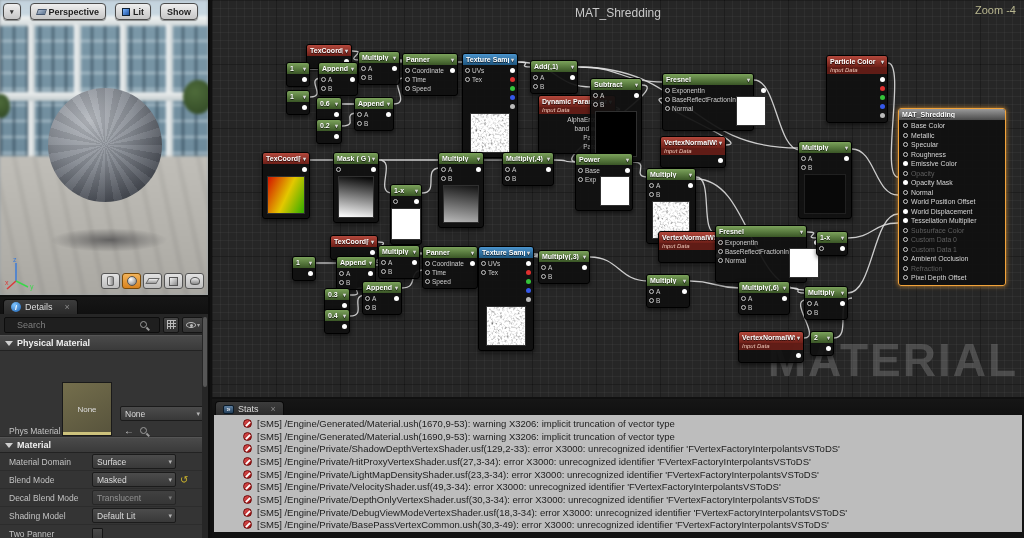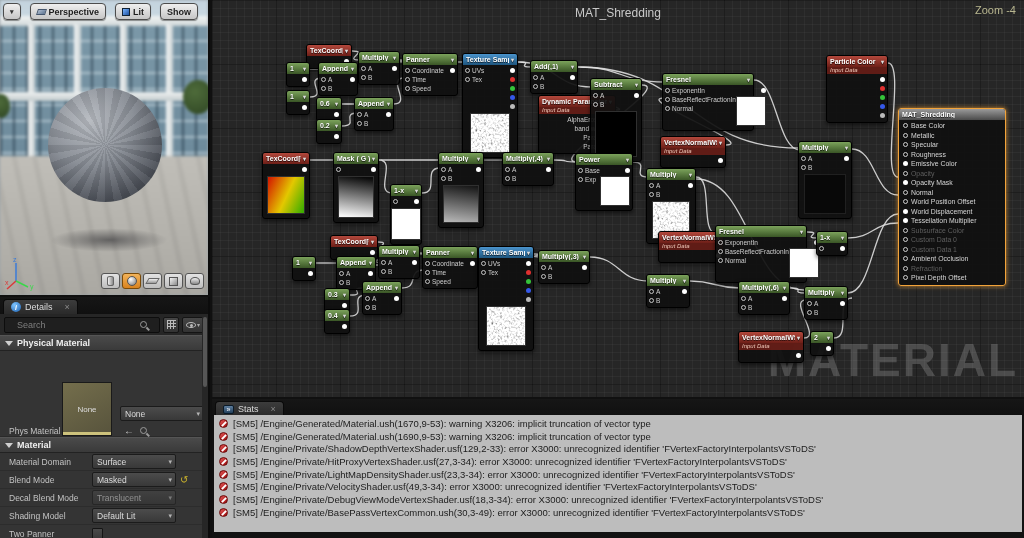--- a/index.html
+++ b/index.html
@@ -150,21 +150,21 @@
 
   .mat-row { height:18px; background:#343434; display:flex; align-items:center; border-bottom:1px solid #2c2c2c; }
   .mat-row .plabel { width:92px; white-space:nowrap; overflow:hidden; }
   .cb { width:11px; height:11px; background:linear-gradient(#4a4a4a,#3a3a3a); border:1px solid #151515; border-radius:1px; }
   .reset { color:#cdb52c; font-size:10px; margin-left:4px; }
   .dscroll { position:absolute; right:0; top:18px; bottom:0; width:6px; background:#262626; }
   .dscroll .th { position:absolute; left:1px; right:1px; top:2px; height:70px; background:#565656; border-radius:2px; }
 
   
   .stats-body { position:absolute; left:2px; right:2px; top:16px; bottom:6px; background:#bdbdbd; padding-top:2px; overflow:hidden; }
-  .stat-row { height:12.7px; display:flex; align-items:center; gap:5px; padding-left:5px; font-size:9.5px; color:#1c1c1c; white-space:nowrap; }
+  .stat-row { height:12.7px; display:flex; align-items:center; gap:5px; padding-left:5px; font-size:9.5px; color:#1c1c1c; white-space:nowrap;margin-left:24px; }
   .err-ic { width:9px; height:9px; border-radius:50%; background:linear-gradient(135deg,#e25555,#9c0f0f); border:1px solid #6d0808;
             position:relative; flex:0 0 auto; }
   .err-ic::after { content:""; position:absolute; left:0.5px; right:0.5px; top:3px; height:2px; background:#fff; transform:rotate(-45deg); }
 </style>
 </head>
 <body>
 
 <svg width="0" height="0" style="position:absolute">
   <defs>
     <filter id="fMarble" x="0" y="0" width="100%" height="100%">
@@ -1481,20 +1481,24 @@
       <div class="stat-row">
         <div class="err-ic"></div>
         <div class="">[SM5] /Engine/Private/LightMapDensityShader.usf(23,3-34):  error X3000: unrecognized identifier 'FVertexFactoryInterpolantsVSToDS'</div>
       </div>
       <div class="stat-row">
         <div class="err-ic"></div>
         <div class="">[SM5] /Engine/Private/VelocityShader.usf(49,3-34):  error X3000: unrecognized identifier 'FVertexFactoryInterpolantsVSToDS'</div>
       </div>
       <div class="stat-row">
         <div class="err-ic"></div>
+        <div class="">[SM5] /Engine/Private/DepthOnlyVertexShader.usf(30,3-34):  error X3000: unrecognized identifier 'FVertexFactoryInterpolantsVSToDS'</div>
+      </div>
+      <div class="stat-row">
+        <div class="err-ic"></div>
         <div class="">[SM5] /Engine/Private/DebugViewModeVertexShader.usf(18,3-34):  error X3000: unrecognized identifier 'FVertexFactoryInterpolantsVSToDS'</div>
       </div>
       <div class="stat-row">
         <div class="err-ic"></div>
         <div class="">[SM5] /Engine/Private/BasePassVertexCommon.ush(30,3-49):  error X3000: unrecognized identifier 'FVertexFactoryInterpolantsVSToDS'</div>
       </div>
     </div>
 </div>
 
 </body></html>

